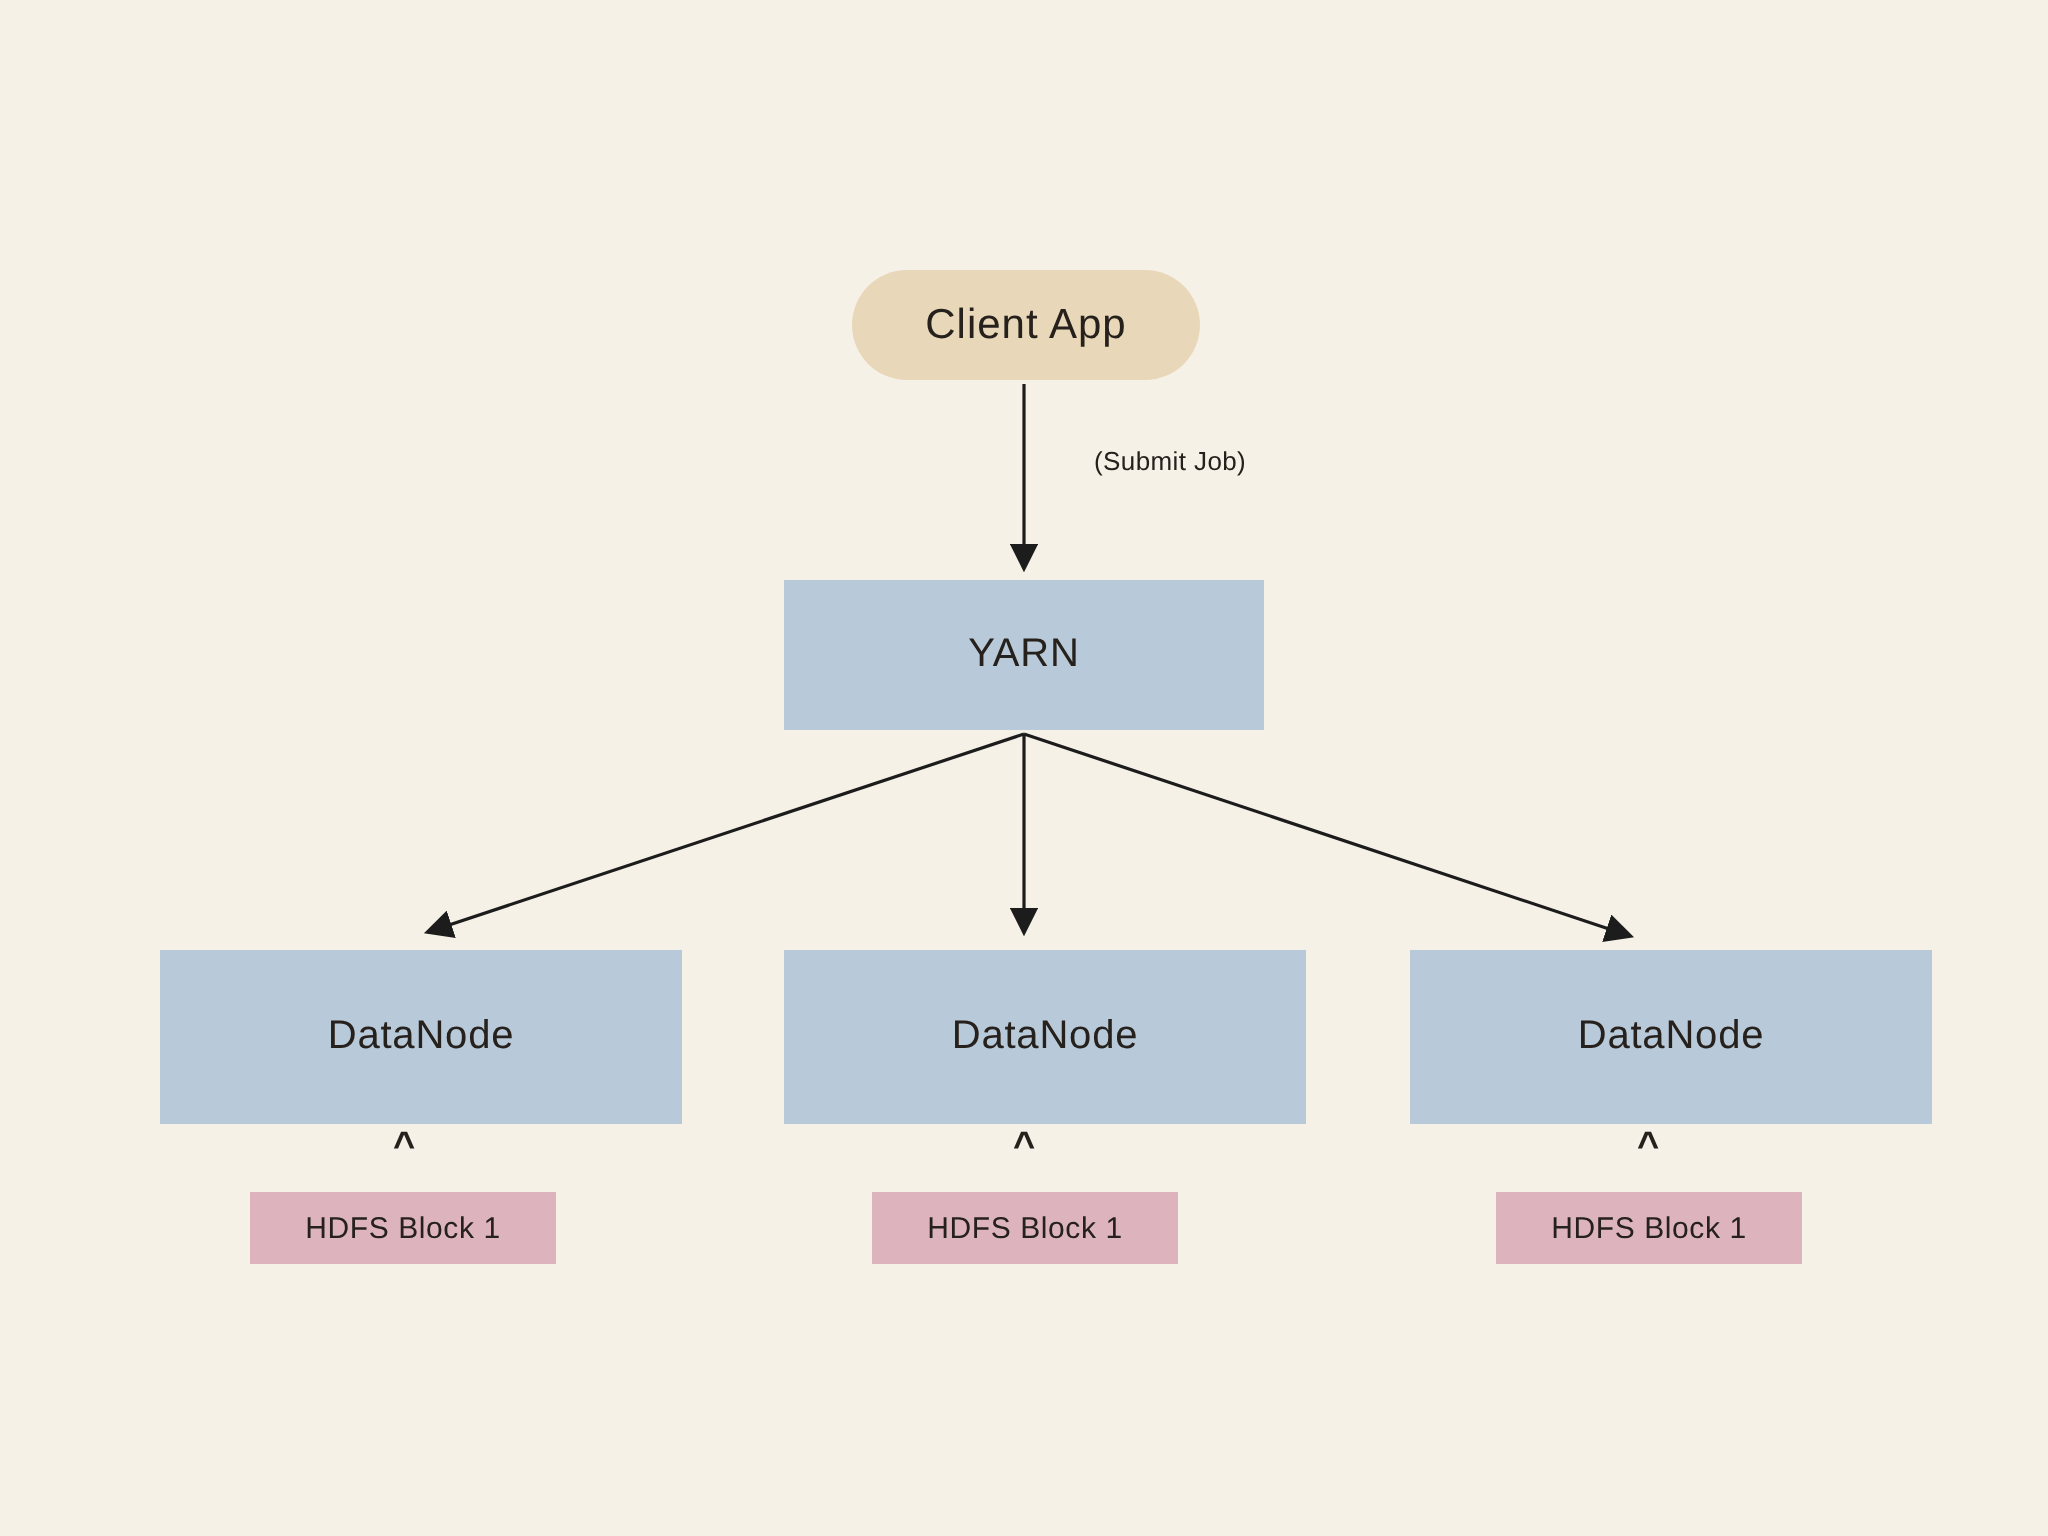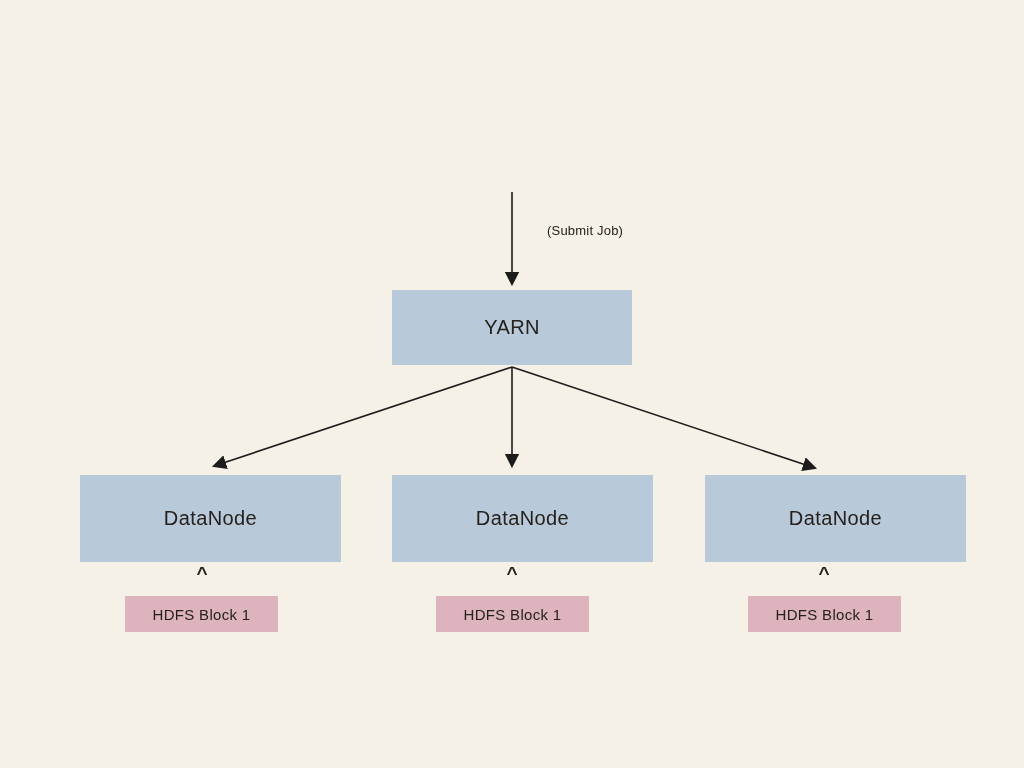--- a/index.html
+++ b/index.html
@@ -108,20 +108,23 @@
       <marker id="arrowhead" viewBox="0 0 10 10" refX="8.5" refY="5" markerWidth="9" markerHeight="9" orient="auto">
         <path d="M 0 0 L 10 5 L 0 10 z" fill="#1c1c1c"></path>
       </marker>
     </defs>
     <line x1="512" y1="192" x2="512" y2="284" stroke="#1c1c1c" stroke-width="1.6" marker-end="url(#arrowhead)"></line>
     <line x1="512" y1="367" x2="214" y2="466" stroke="#1c1c1c" stroke-width="1.6" marker-end="url(#arrowhead)"></line>
     <line x1="512" y1="367" x2="512" y2="466" stroke="#1c1c1c" stroke-width="1.6" marker-end="url(#arrowhead)"></line>
     <line x1="512" y1="367" x2="815" y2="468" stroke="#1c1c1c" stroke-width="1.6" marker-end="url(#arrowhead)"></line>
   </svg>
 
+  <div class="node client-pill">
+    <span>Client App</span>
+  </div>
 
   <div class="edge-label">(Submit Job)</div>
 
   <div class="node yarn-box">
     <span>YARN</span>
   </div>
 
   <div class="node datanode-box dn-left">
     <span>DataNode</span>
   </div>

